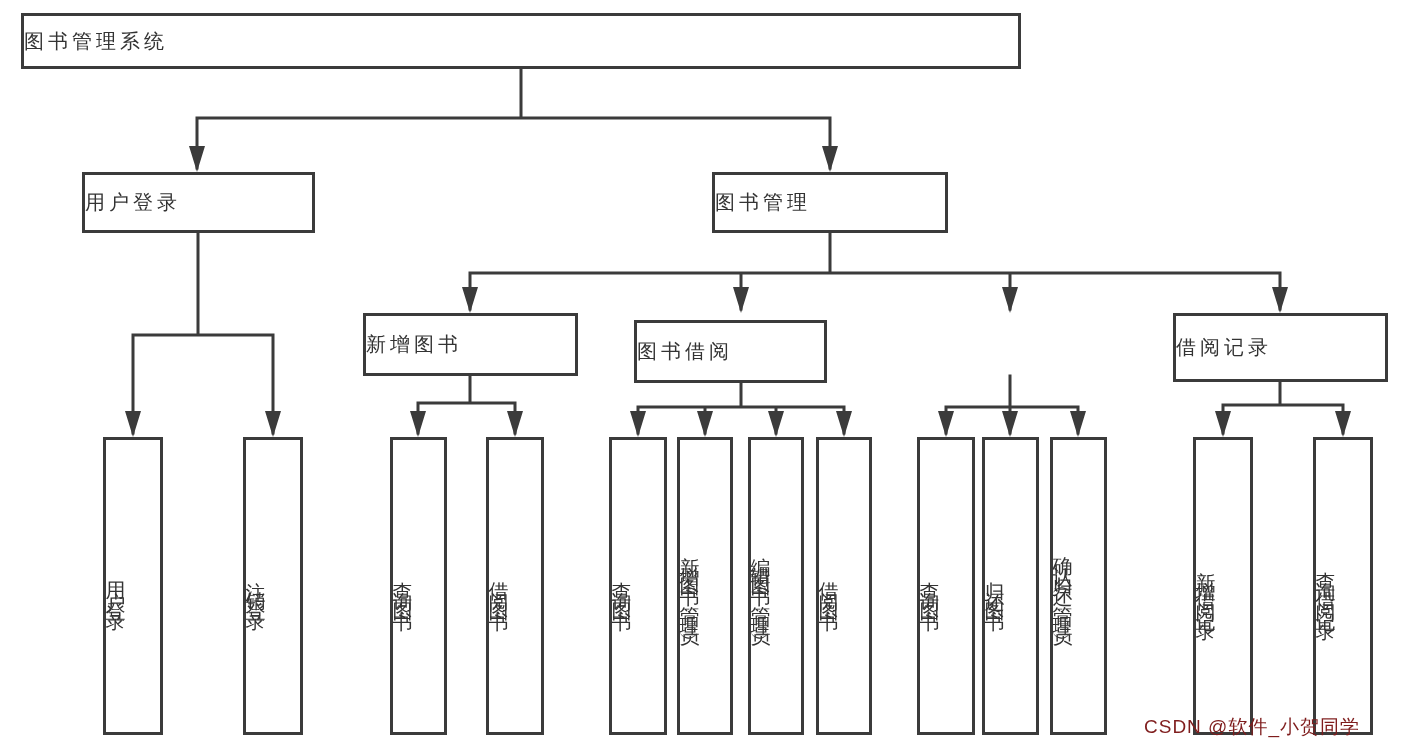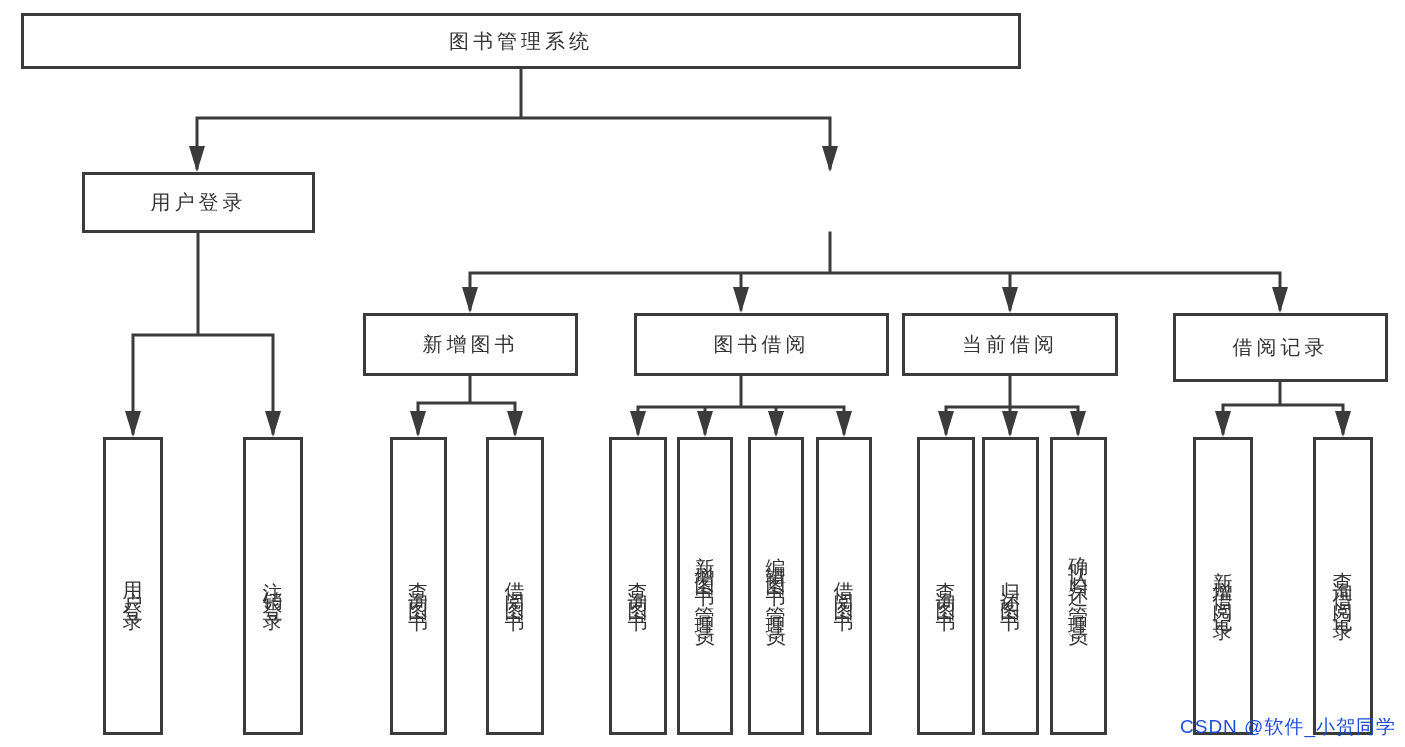--- a/index.html
+++ b/index.html
@@ -11,43 +11,43 @@
     overflow:hidden;
   }
   .connectors{position:absolute;left:0;top:0;}
   .connectors .lines{fill:none;stroke:#3b3b3b;stroke-width:3;stroke-linecap:square;}
   .connectors .heads{fill:#3b3b3b;stroke:none;}
   .hbox,.vbox{
     position:absolute;
     box-sizing:border-box;
     border:3px solid #3b3b3b;
     background:#ffffff;
-    display:flex;align-items:center;justify-content:center;
+    display:flex;align-items:center;
   }
   .hlabel{
     font-size:20px;
     letter-spacing:4px;
     color:#333333;
     white-space:nowrap;
   }
   .vbox{top:437px;height:298px;}
   .vlabel{
     writing-mode:vertical-rl;
     text-orientation:mixed;
     font-size:20px;
     letter-spacing:10px;
     color:#333333;
     line-height:1;
   }
   .watermark{
     position:absolute;
-    left:1180px;top:714px;
+    left:1144px;top:714px;
     font-size:19px;
     letter-spacing:1px;
-    color:#1d4ed8;
+    color:#7f1d1d;
     z-index:5;
     white-space:nowrap;
   }
 </style>
 </head>
 <body>
 
 <div class="canvas">
 
   <svg class="connectors" width="1405" height="747" viewBox="0 0 1405 747">
@@ -69,29 +69,29 @@
       M1215 411 H1231 L1223 437 Z  M1335 411 H1351 L1343 437 Z"></path>
   </svg>
 
   <div class="hbox" style="left:21px;top:13px;width:1000px;height:56px">
     <span class="hlabel">图书管理系统</span>
   </div>
 
   <div class="hbox" style="left:82px;top:172px;width:233px;height:61px">
     <span class="hlabel">用户登录</span>
   </div>
+  <div class="hbox" style="left:712px;top:172px;width:236px;height:61px">
+    <span class="hlabel">图书管理</span>
+  </div>
 
   <div class="hbox" style="left:363px;top:313px;width:215px;height:63px">
     <span class="hlabel">新增图书</span>
   </div>
-  <div class="hbox" style="left:634px;top:313px;width:255px;height:63px">
+  <div class="hbox" style="left:634px;top:320px;width:193px;height:63px">
     <span class="hlabel">图书借阅</span>
-  </div>
-  <div class="hbox" style="left:902px;top:313px;width:216px;height:63px">
-    <span class="hlabel">当前借阅</span>
   </div>
   <div class="hbox" style="left:1173px;top:313px;width:215px;height:69px">
     <span class="hlabel">借阅记录</span>
   </div>
 
   <div class="vbox" style="left:103px;width:60px">
     <span class="vlabel">用户登录</span>
   </div>
   <div class="vbox" style="left:243px;width:60px">
     <span class="vlabel">注销登录</span>

